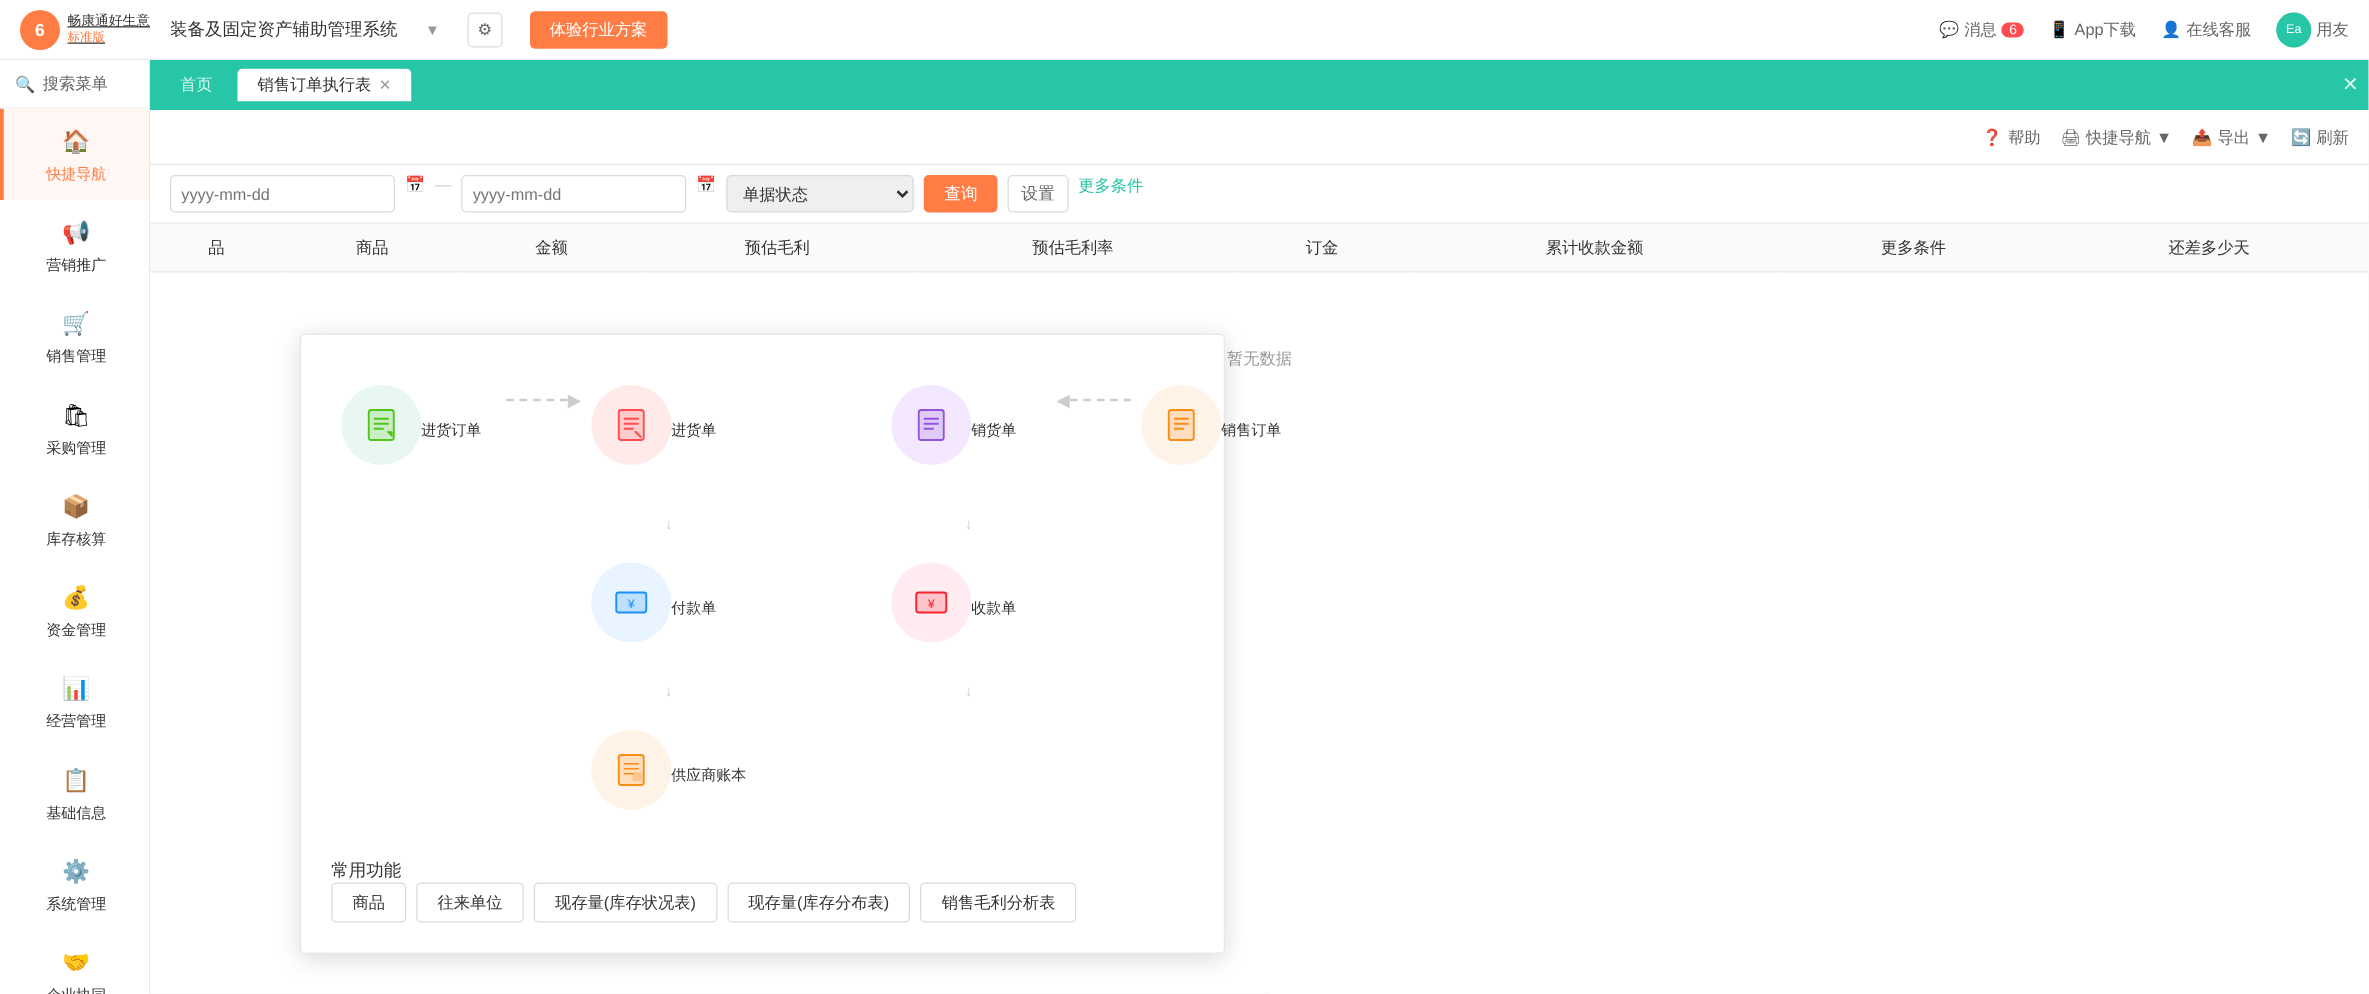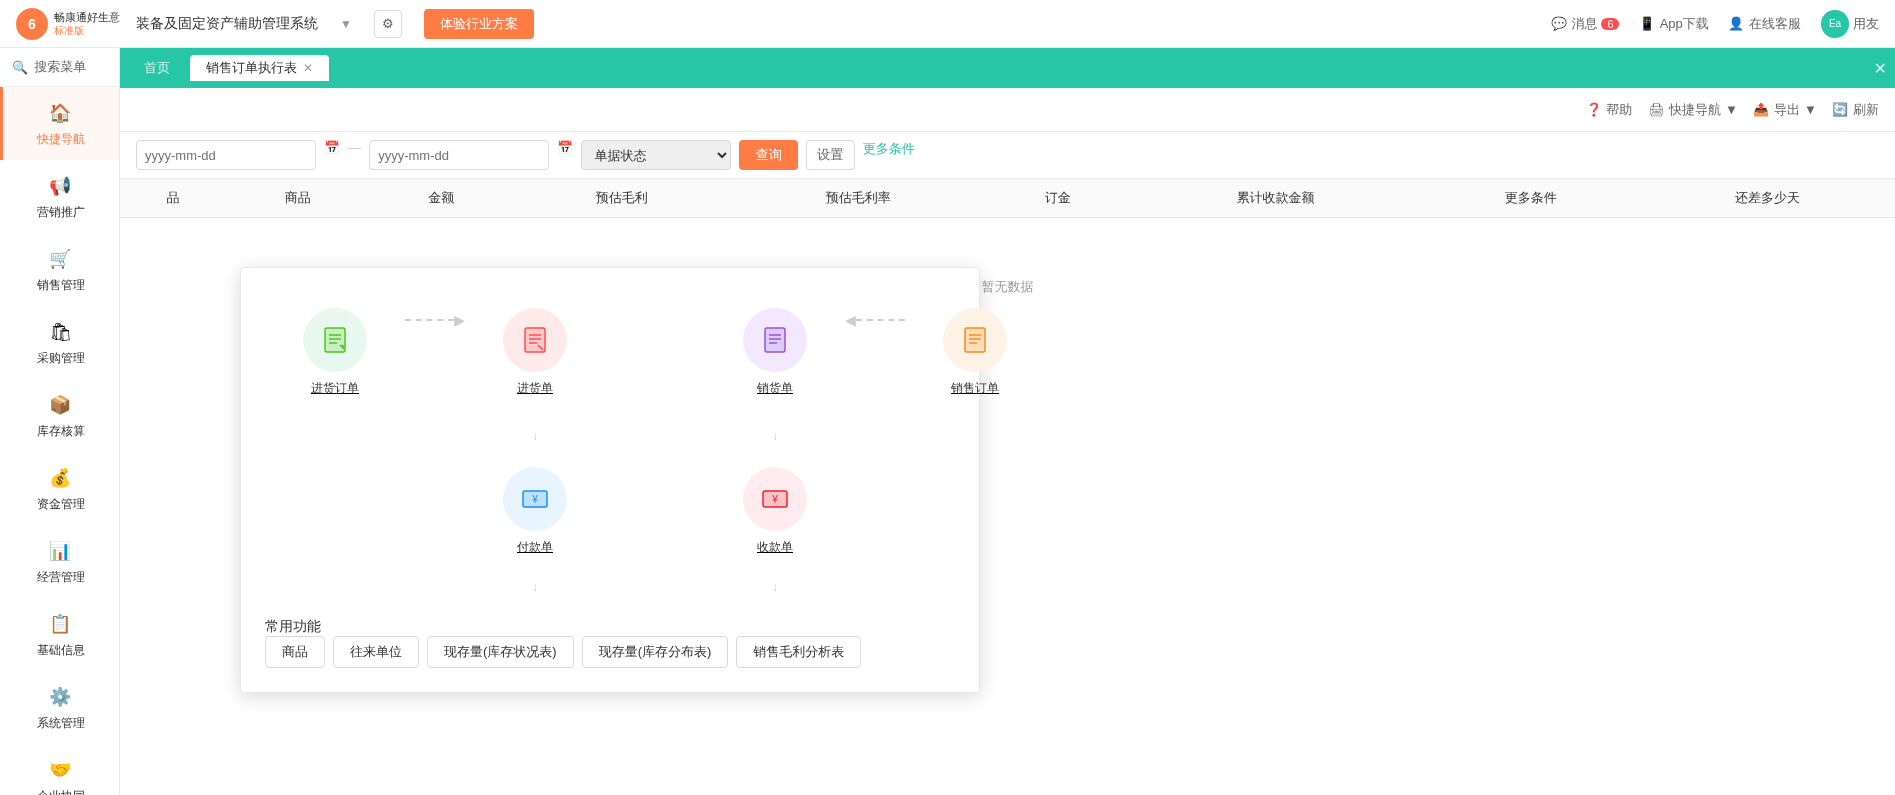--- a/index.html
+++ b/index.html
@@ -23,21 +23,21 @@
       flex-shrink: 0;
     }
     .logo-icon {
       width: 32px; height: 32px;
       background: #ff7d45;
       border-radius: 50%;
       display: flex; align-items: center; justify-content: center;
       color: white; font-size: 14px; font-weight: bold;
       margin-right: 6px;
     }
-    .logo-text { font-size: 11px; color: #333; line-height: 1.3; }
+    .logo-text { font-size: 11px; color: #333; line-height: 1.3; text-decoration: underline; }
 
     .system-title-area {
       display: flex; align-items: center; gap: 22px;
       flex: 1;
     }
     .system-title { font-size: 14px; color: #333; font-weight: 500; }
     .title-dropdown { color: #999; font-size: 12px; cursor: pointer; }
     .gear-btn {
       width: 28px; height: 28px; border: 1px solid #ddd; border-radius: 4px;
       display: flex; align-items: center; justify-content: center;
@@ -217,24 +217,23 @@
       width: 740px;
       background: white;
       border: 1px solid #e8e8e8;
       border-radius: 4px;
       box-shadow: 0 4px 20px rgba(0,0,0,0.15);
       z-index: 200;
       padding: 24px;
     }
 
     .flow-item {
-      display: flex; flex-direction: column; align-items: center;
+      display: flex; align-items: center;
       padding: 16px 8px;
       position: relative;
-      text-decoration: underline;
     }
 
     .flow-circle {
       width: 64px; height: 64px;
       border-radius: 50%;
       display: flex; align-items: center; justify-content: center;
       font-size: 24px;
       margin-bottom: 8px;
       cursor: pointer;
     }
@@ -541,20 +540,33 @@
           <div></div>
           <div style="display:flex; justify-content:center; color:#ccc; font-size:12px;">↓</div>
           <div></div>
           <div></div>
         </div>
 
         <div style="display:grid; grid-template-columns: 140px 60px 140px 100px 140px 60px 140px; align-items:start; margin-bottom:16px;">
           <div></div>
           <div></div>
 
+          <div class="flow-item">
+            <div class="flow-circle orange">
+              <svg width="30" height="30" viewBox="0 0 30 30" fill="none">
+                <rect x="5" y="3" width="20" height="24" rx="2" fill="#fa8c16" opacity="0.2"></rect>
+                <rect x="5" y="3" width="20" height="24" rx="2" stroke="#fa8c16" stroke-width="1.5"></rect>
+                <line x1="9" y1="10" x2="21" y2="10" stroke="#fa8c16" stroke-width="1.2"></line>
+                <line x1="9" y1="14" x2="21" y2="14" stroke="#fa8c16" stroke-width="1.2"></line>
+                <line x1="9" y1="18" x2="17" y2="18" stroke="#fa8c16" stroke-width="1.2"></line>
+                <rect x="16" y="17" width="8" height="7" rx="1" fill="#fa8c16" opacity="0.3"></rect>
+              </svg>
+            </div>
+            <span class="flow-label">供应商账本</span>
+          </div>
 
           <div></div>
 
 
           <div></div>
           <div></div>
         </div>
 
         <div class="common-func">
           <div class="common-title">常用功能</div>

